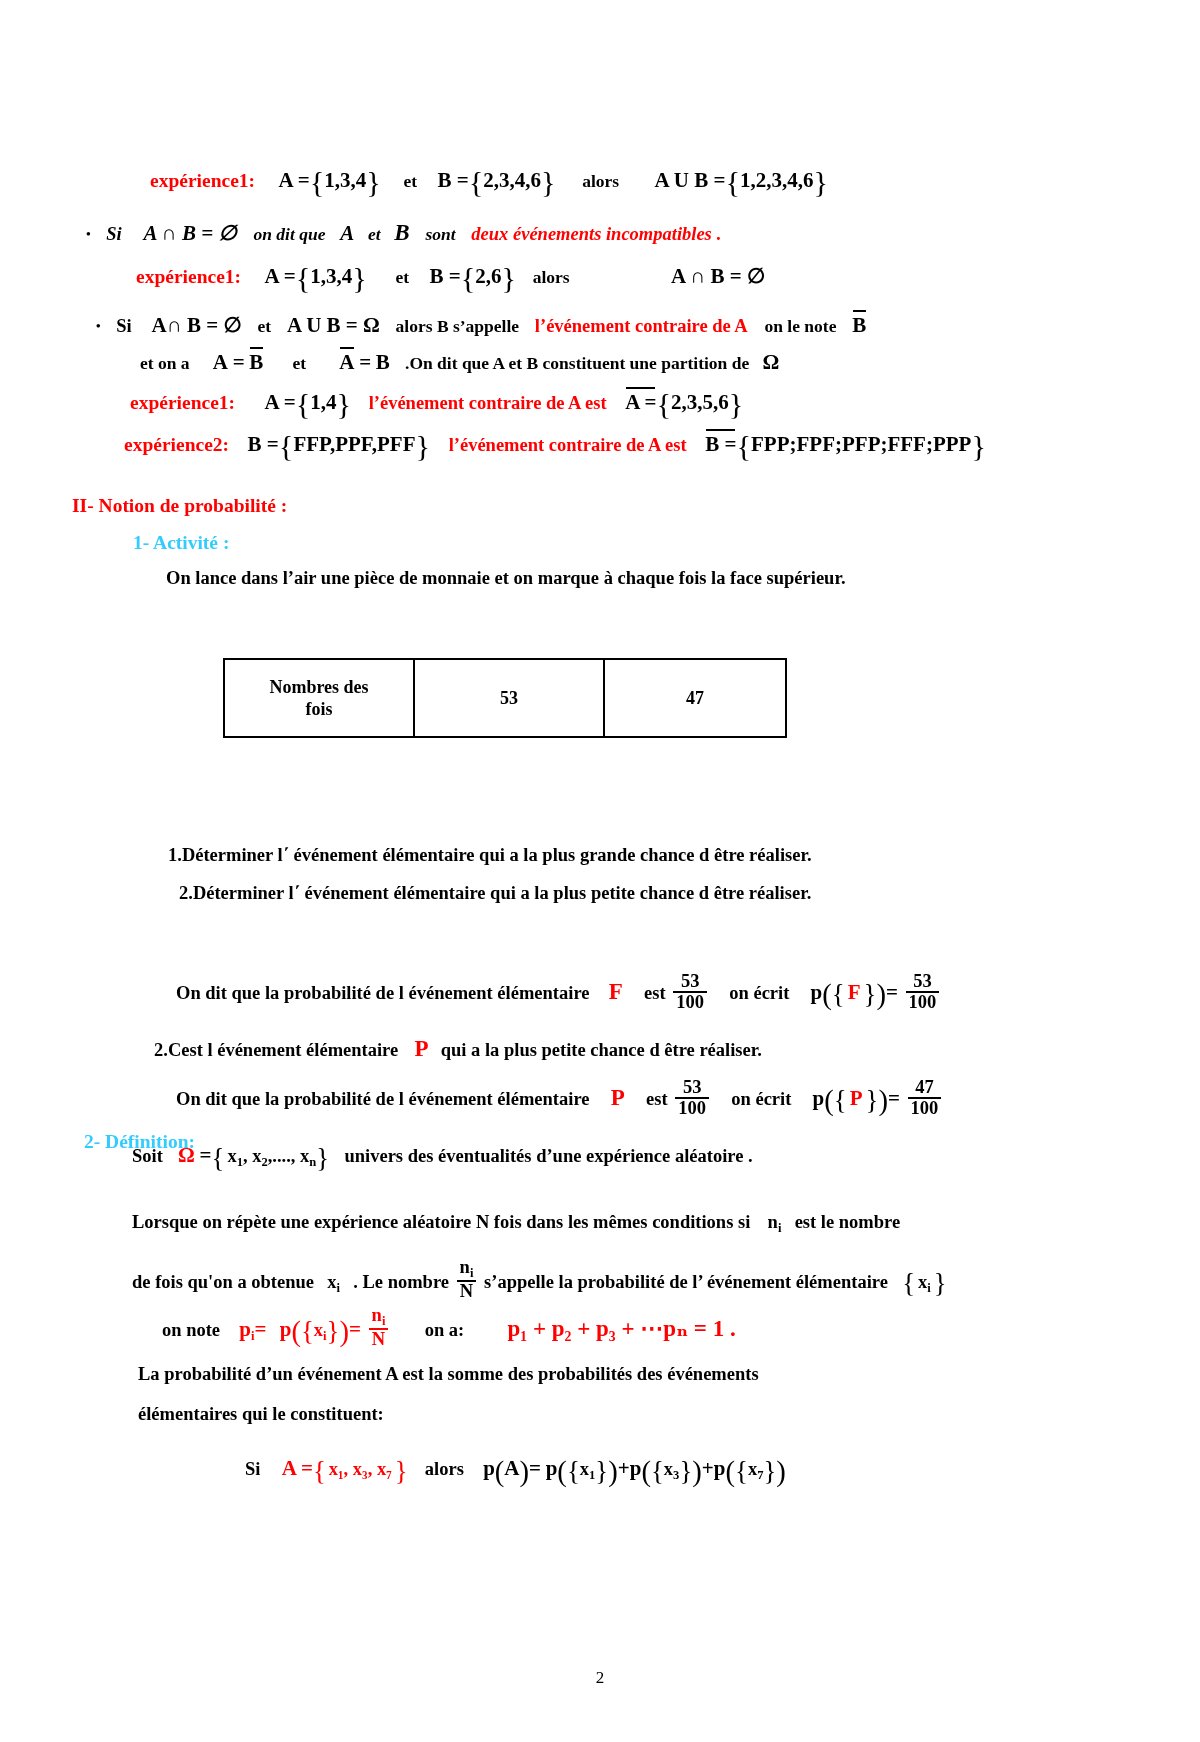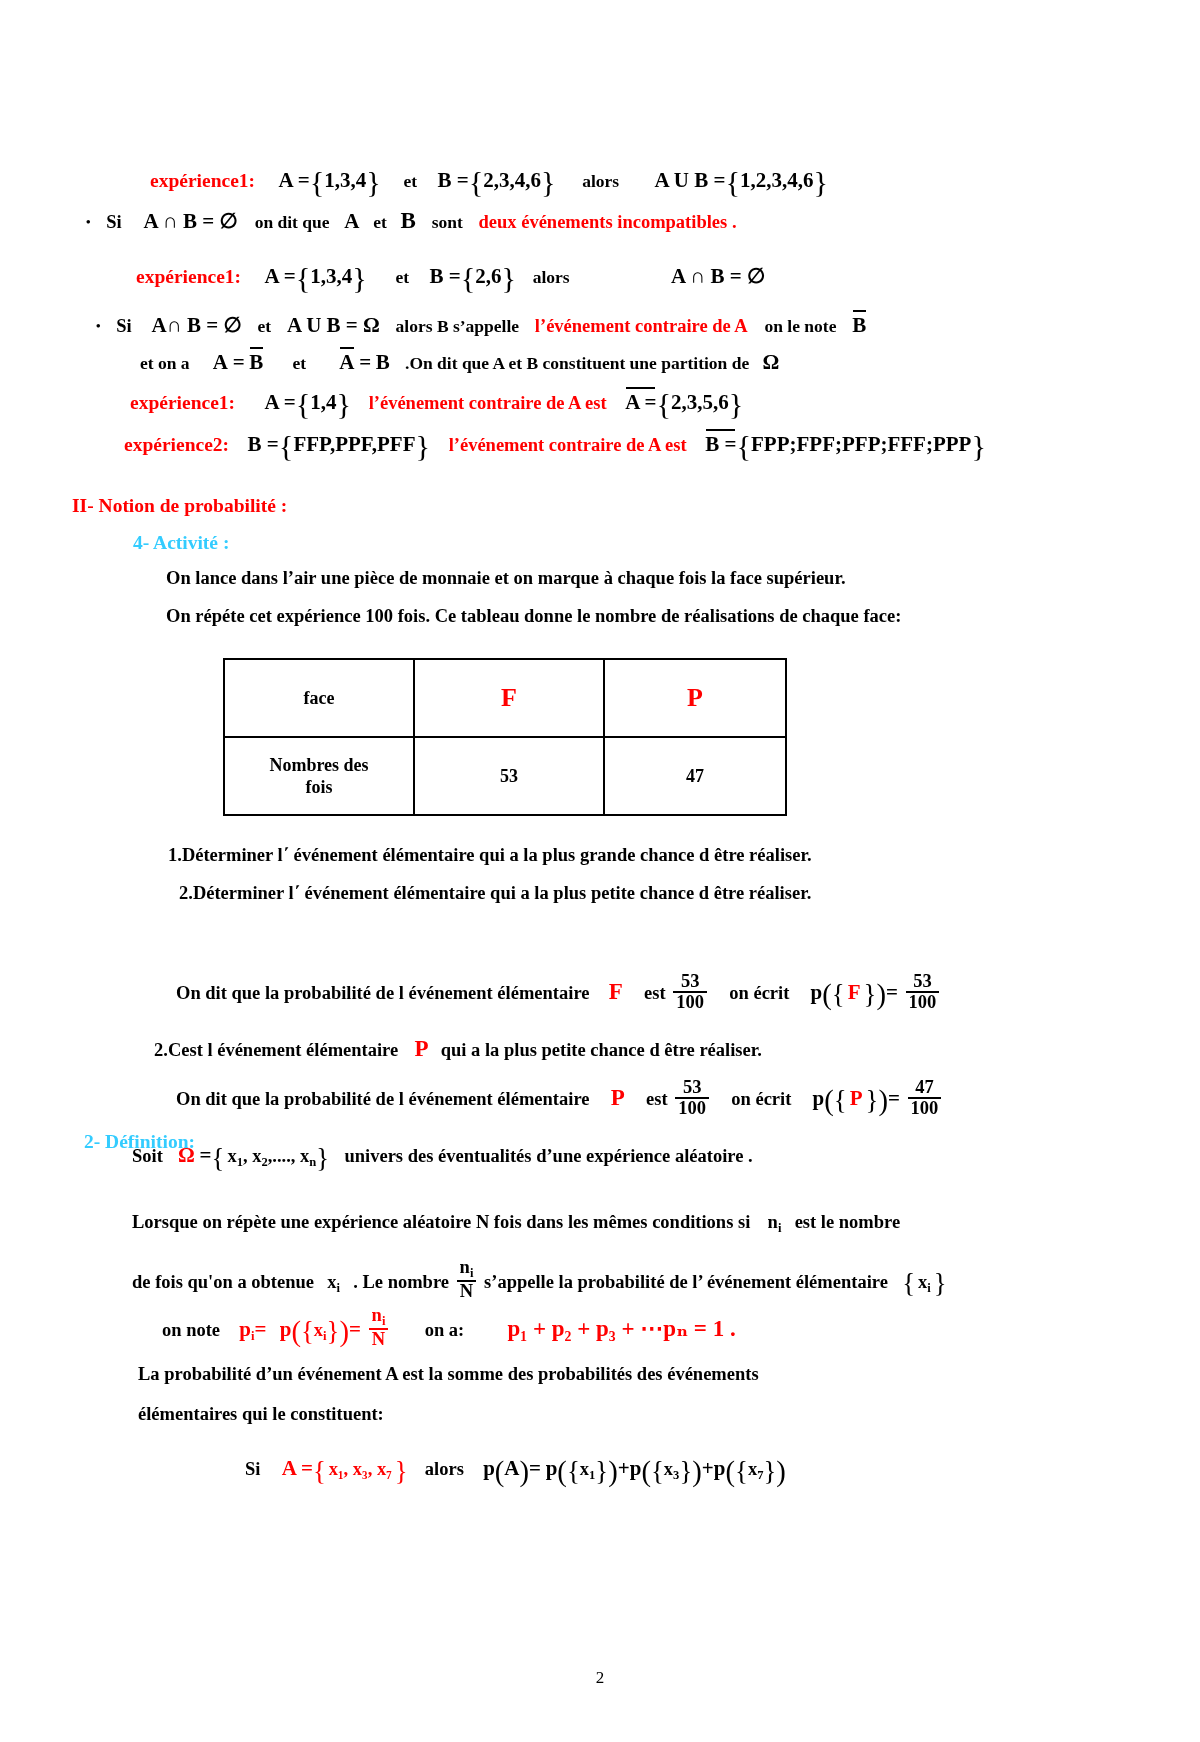--- a/index.html
+++ b/index.html
@@ -124,21 +124,21 @@
     <span style="display:inline-block;width:12px"></span>
     <span class="sz17">et</span>
     <span style="display:inline-block;width:10px"></span>
     <span class="math sz20">B =</span><span class="bigset">{</span><span class="math sz20">2,3,4,6</span><span class="bigset">}</span>
     <span style="display:inline-block;width:16px"></span>
     <span class="sz17">alors</span>
     <span style="display:inline-block;width:26px"></span>
     <span class="math sz20">A U B =</span><span class="bigset">{</span><span class="math sz20">1,2,3,4,6</span><span class="bigset">}</span>
   </div>
 
-  <div class="abs line sz19" style="left:86px; top:208px;">
+  <div class="abs line sz19" style="left:86px; top:220px;font-style:italic;">
     <span class="bullet">•</span>
     <span style="display:inline-block;width:6px"></span>
     <span class="sz18">Si</span>
     <span style="display:inline-block;width:12px"></span>
     <span class="math sz20">A ∩ B = ∅</span>
     <span style="display:inline-block;width:7px"></span>
     <span class="sz17">on dit que</span>
     <span style="display:inline-block;width:5px"></span>
     <span class="math sz20">A</span>
     <span style="display:inline-block;width:4px"></span>
@@ -219,33 +219,27 @@
     <span style="display:inline-block;width:8px"></span>
     <span class="math sz20">B =</span><span class="bigset">{</span><span class="math sz20">FFP,PPF,PFF</span><span class="bigset">}</span>
     <span style="display:inline-block;width:8px"></span>
     <span class="red sz18">l’événement contraire de A est</span>
     <span style="display:inline-block;width:8px"></span>
     <span class="ovl math sz20">B =</span><span class="bigset">{</span><span class="math sz20">FPP;FPF;PFP;FFF;PPP</span><span class="bigset">}</span>
   </div>
 
   <div class="abs line red sz19" style="left:72px; top:495px;">II- Notion de probabilité :</div>
 
-  <div class="abs line cyan sz19" style="left:133px; top:532px;">4- Activité :</div>
+  <div class="abs line cyan sz19" style="left:133px; top:532px;">1- Activité :</div>
 
   <div class="abs line sz18" style="left:166px; top:568px;">On lance dans l’air une pièce de monnaie et on marque à chaque fois la face supérieur.</div>
-  <div class="abs line sz18" style="left:166px; top:606px;">On répéte cet expérience 100 fois. Ce tableau donne le nombre de réalisations de chaque face:</div>
 
   <div class="abs" style="left:223px; top:658px;">
     <table class="facetable">
       <tbody>
-          <tr>
-        <td class="c0">face</td>
-        <td class="c1 hdrmark">F</td>
-        <td class="c2 hdrmark">P</td>
-      </tr>
       <tr>
         <td class="c0 rowlabel">
           <span>Nombres des</span><br>
           <span>fois</span>
         </td>
         <td class="c1 numcell">53</td>
         <td class="c2 numcell">47</td>
       </tr>
     </tbody>
       </table>

